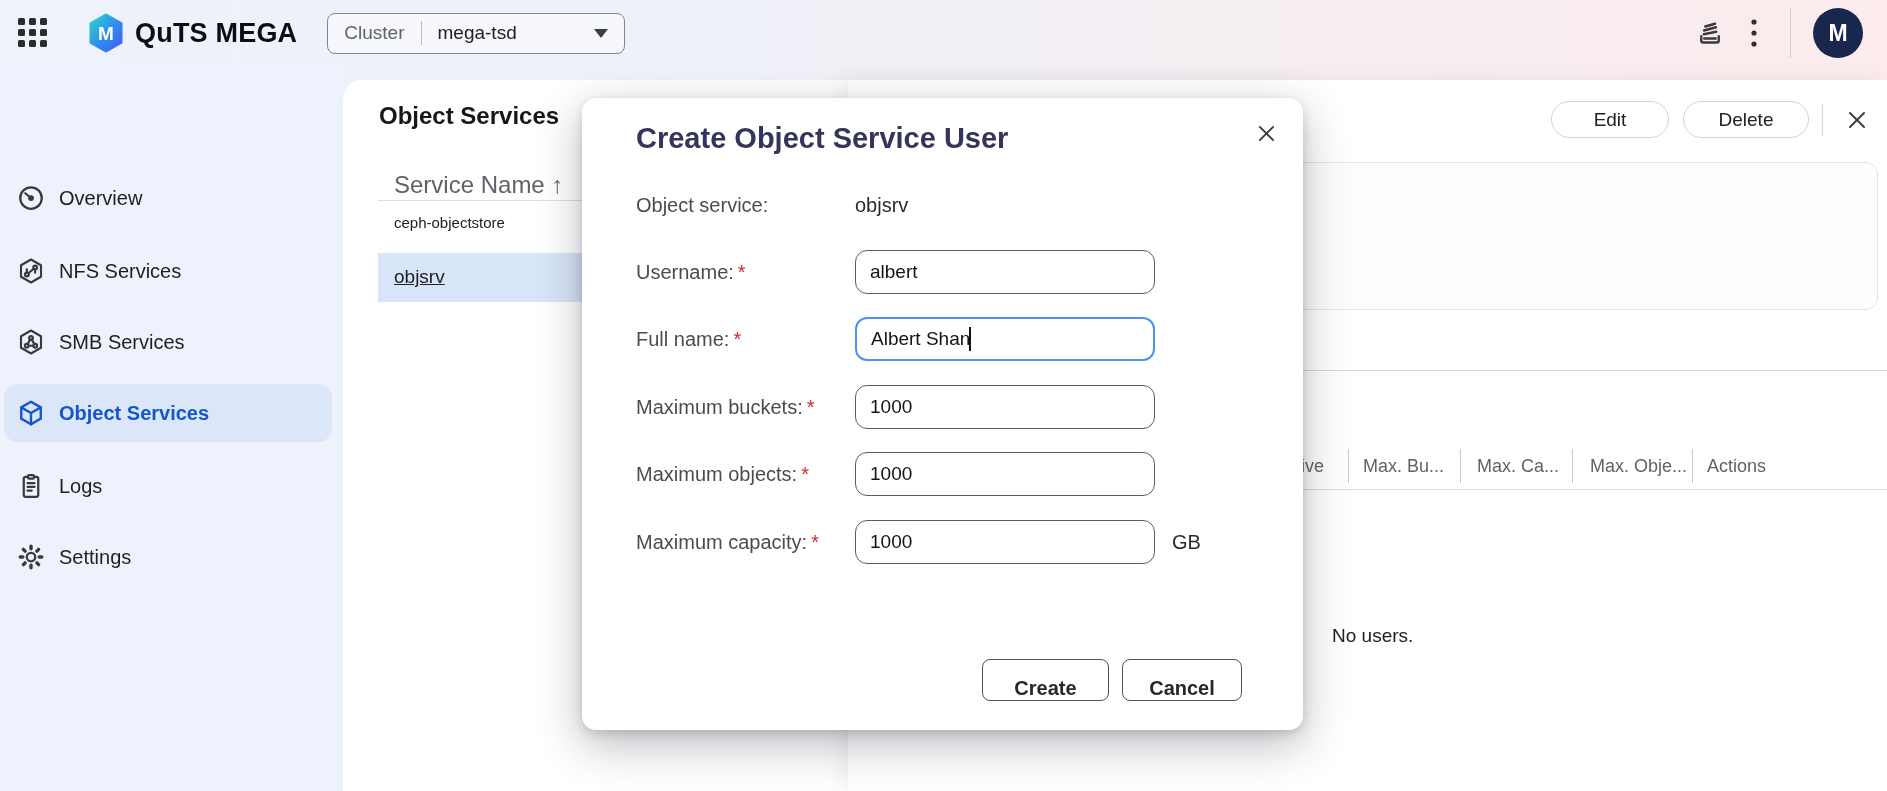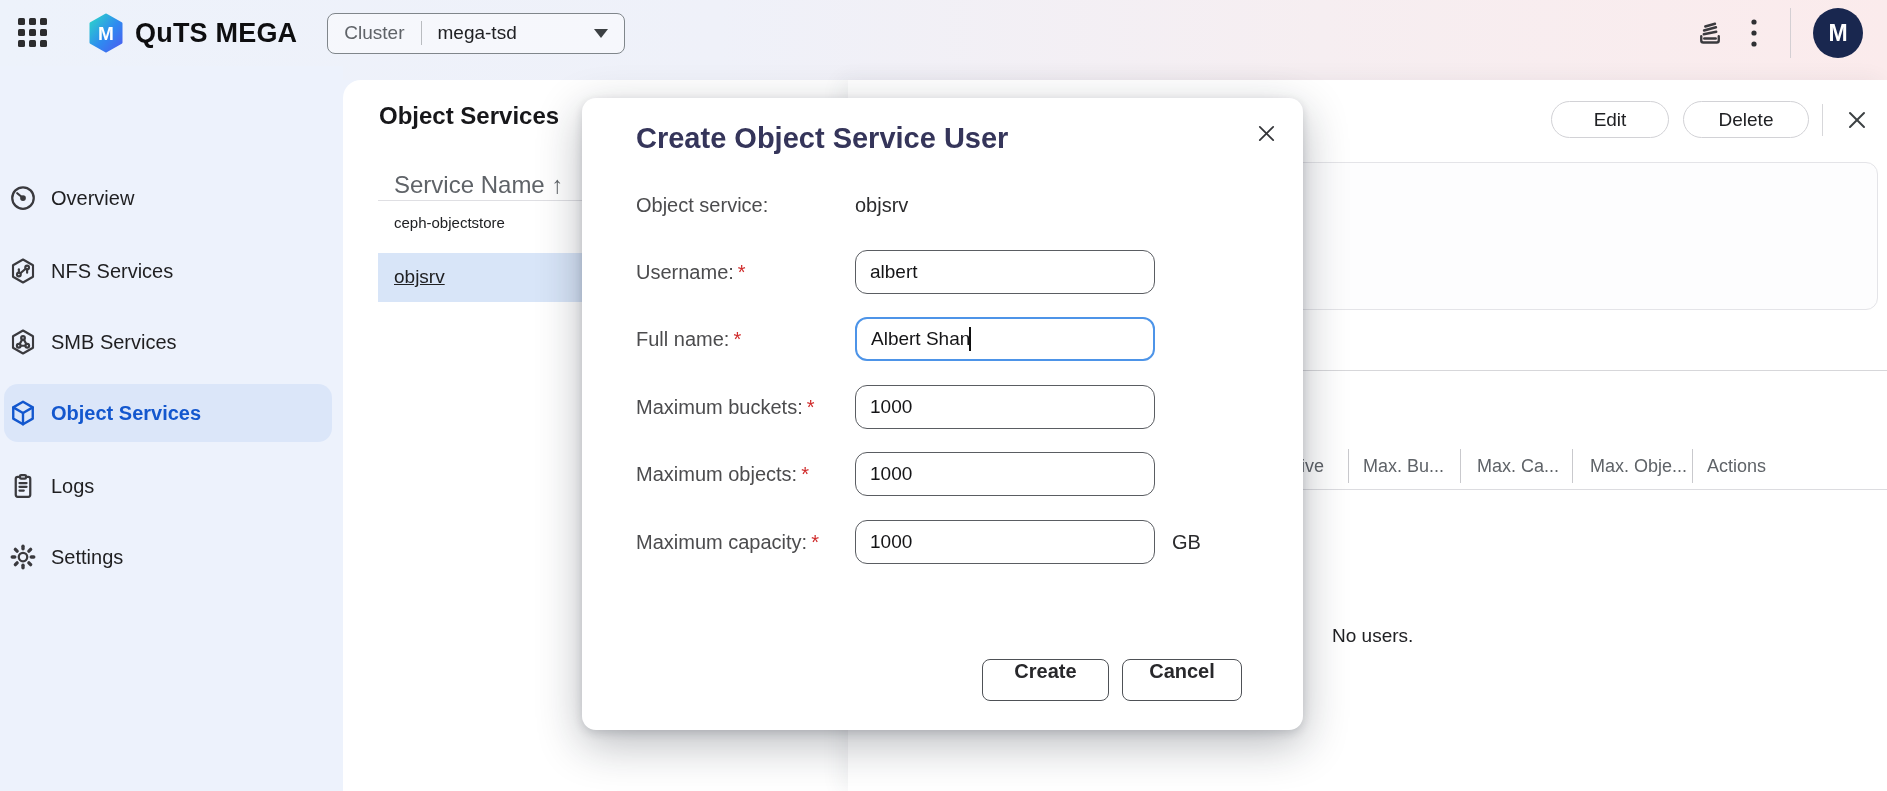--- a/index.html
+++ b/index.html
@@ -22,21 +22,21 @@
   .cluster-value { color:#202124; font-size:19px; flex:1; }
   .caret-down { width:0; height:0; border-left:7px solid transparent; border-right:7px solid transparent; border-top:9px solid #3c4043; margin-left:24px; }
   .topbar-right { margin-left:auto; display:flex; align-items:center; }
   .tb-icon-btn { width:44px; height:44px; display:flex; align-items:center; justify-content:center; cursor:pointer; }
   .tb-divider { width:1px; height:50px; background:#d4cfd3; margin:0 22px 0 14px; }
   .avatar { width:50px; height:50px; border-radius:50%; background:#19274f; color:#fff; font-size:23px; font-weight:700;
             display:flex; align-items:center; justify-content:center; margin-right:24px; cursor:pointer; }
 
   
   .sidebar { position:absolute; left:0; top:66px; width:343px; height:725px; background:#edf2fc; }
-  .side-item { position:absolute; left:0; width:343px; height:58px; display:flex; align-items:center; padding-left:8px; gap:13px; cursor:pointer; }
+  .side-item { position:absolute; left:0; width:343px; height:58px; display:flex; align-items:center; padding-left:16px; gap:13px; cursor:pointer; }
   .side-item .lbl { font-size:20px; color:#1f1f21; }
   .side-item .pill { position:absolute; left:4px; right:11px; top:0; bottom:0; border-radius:14px; background:transparent; z-index:0; }
   .side-item.selected .pill { background:#dbe6f9; }
   .side-item.selected .lbl { color:#1357ce; font-weight:600; }
   .side-item > * { z-index:1; }
 
   
   .content-card { position:absolute; left:343px; top:80px; width:1544px; height:711px; background:#ffffff; border-top-left-radius:18px; }
 
   
@@ -72,21 +72,21 @@
   .m-label { width:219px; font-size:20px; color:#4c4c4e; }
   .req { color:#d02b2b; margin-left:4px; }
   .m-static { font-size:20px; color:#2b2b2d; }
   .m-input { width:300px; height:44px; border:1.5px solid #5a5d62; border-radius:12px; font-size:19px; color:#141416;
              padding:0 14px; outline:none; font-family:"Liberation Sans","DejaVu Sans",sans-serif; background:#fff; }
   .m-input.focused { border:2px solid #4d94e8; }
   .input-wrap { position:relative; width:300px; }
   .text-caret { position:absolute; left:114px; top:10px; width:1.6px; height:24px; background:#111; }
   .m-suffix { margin-left:17px; font-size:20px; color:#2b2b2d; }
   .m-btn { position:absolute; height:42px; background:#fff; border:1.5px solid #4e5156; border-radius:8px;
-           font-size:20px; font-weight:600; color:#28282b; display:flex; align-items:flex-start; justify-content:center; cursor:pointer; }
+           font-size:20px; font-weight:600; color:#28282b; display:flex; align-items:flex-end; justify-content:center; cursor:pointer; }
   .btn-create { left:400px; top:561px; width:127px; }
   .btn-cancel { left:540px; top:561px; width:120px; }
 
   svg { display:block; }
 </style>
 </head>
 <body>
 
 <div class="stage">
 

